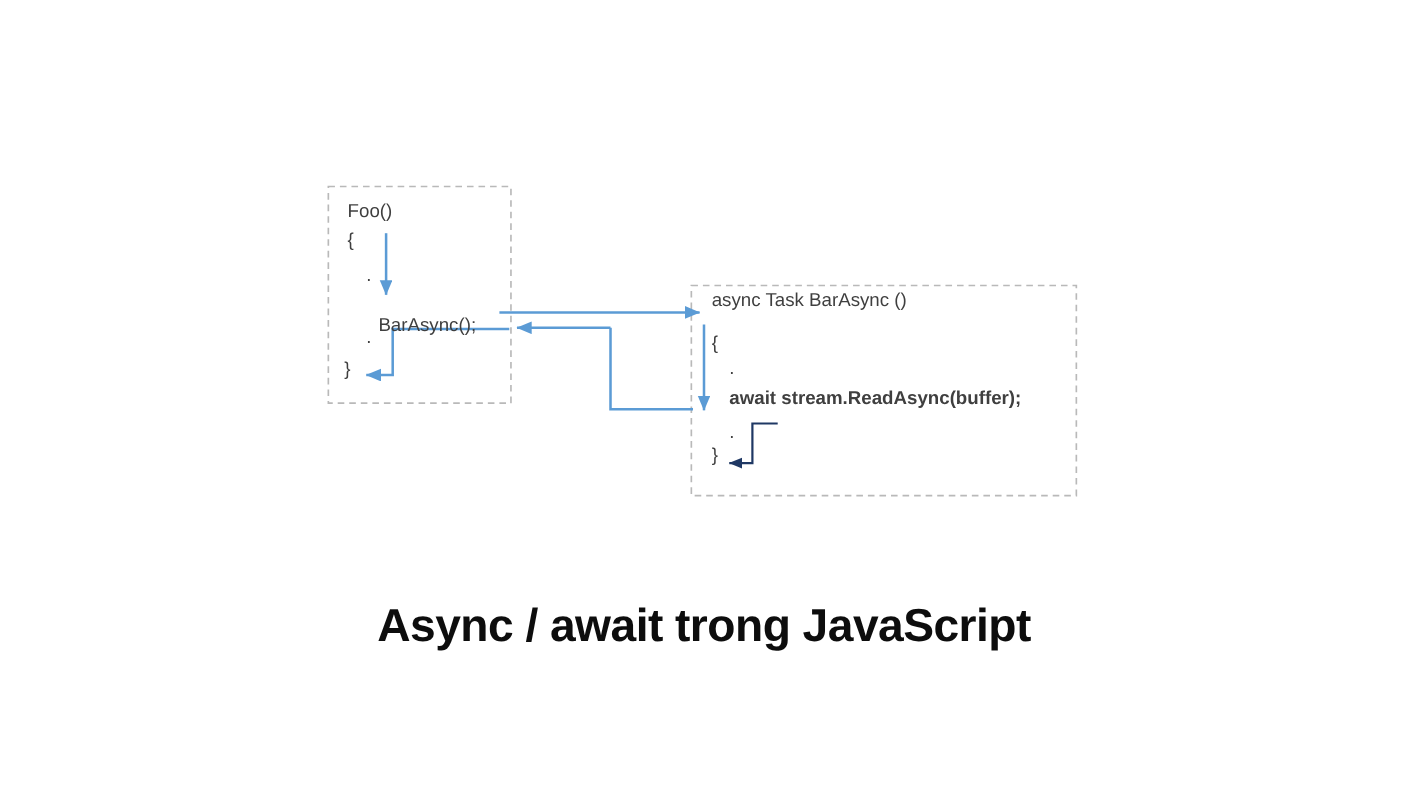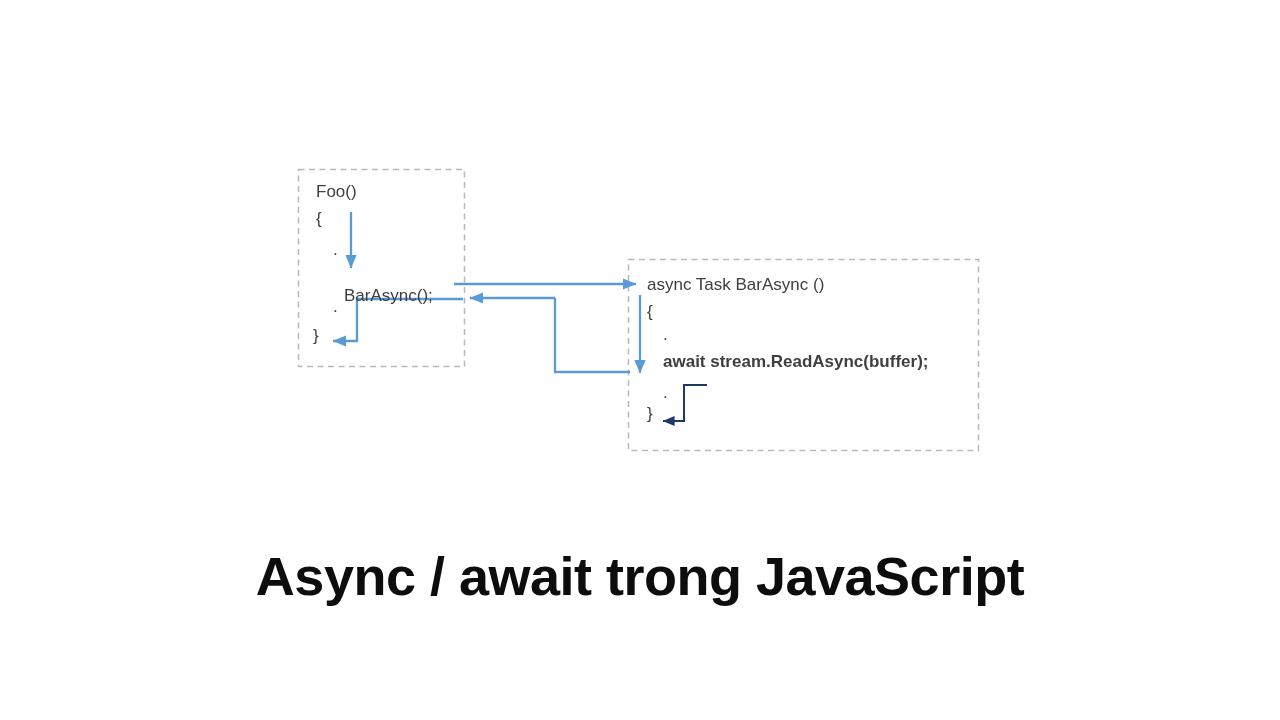--- a/index.html
+++ b/index.html
@@ -22,32 +22,32 @@
     white-space:pre;
   }
   
   .l1{left:316px;top:183px;}
   .l2{left:316px;top:210px;}
   .l3{left:333px;top:241px;}
   .l4{left:344px;top:287px;}
   .l5{left:333px;top:298px;}
   .l6{left:313px;top:327px;}
   
-  .r1{left:647px;top:276px;}
+  .r1{left:647px;top:264px;}
   .r2{left:647px;top:303px;}
   .r3{left:663px;top:326px;}
   .r4{left:663px;top:353px;font-weight:bold;}
   .r5{left:663px;top:384px;}
   .r6{left:647px;top:405px;}
   .title{
     position:absolute;
     left:0;top:545px;width:1280px;
     margin:0;
     text-align:center;
-    font-size:54px;
+    font-size:42px;
     font-weight:700;
     letter-spacing:-0.5px;
     color:#0d0d0d;
   }
 </style>
 </head>
 <body>
 
 <div class="canvas">
 

